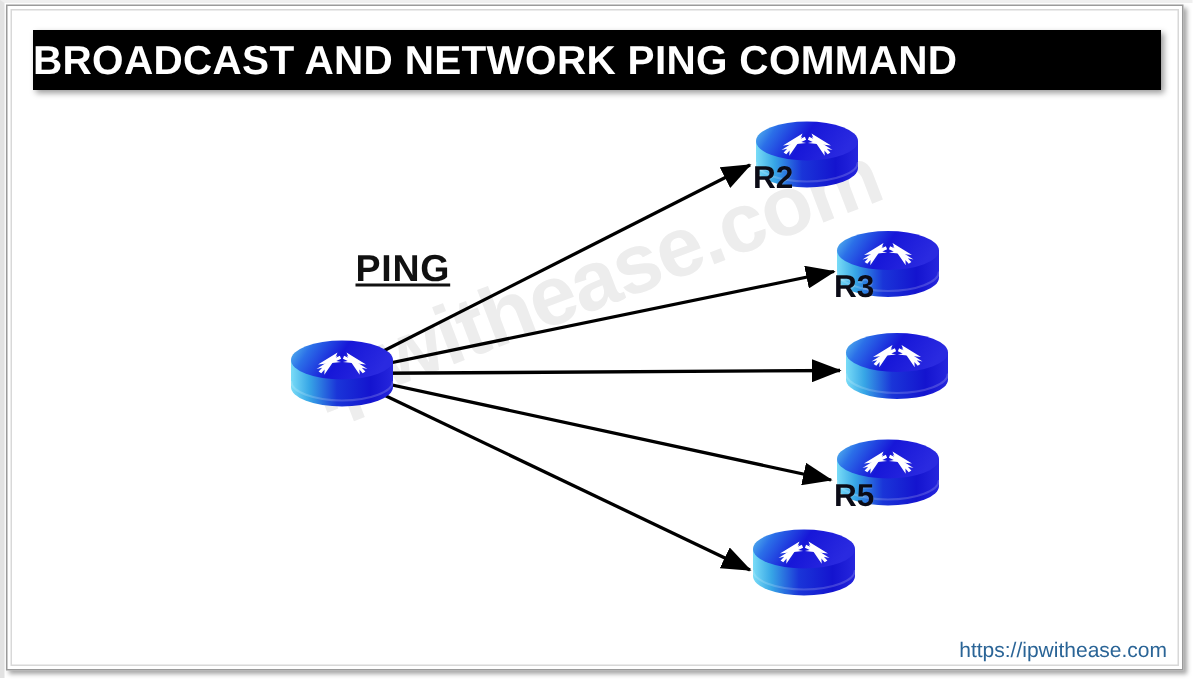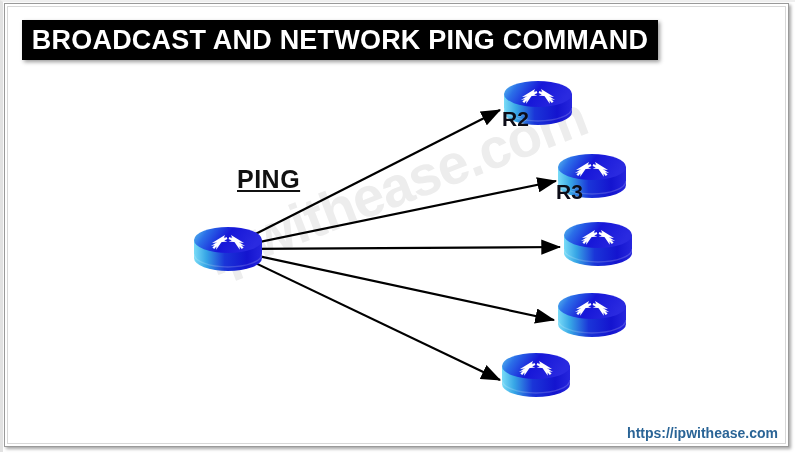--- a/index.html
+++ b/index.html
@@ -39,26 +39,26 @@
     box-sizing: border-box;
     border-left: 3px solid #e2e2e2;
     border-top: 2px solid #efefef;
   }
 
   
   .title-banner {
     position: absolute;
     left: 22px;
     top: 20px;
-    width: 636px;
+    width: 752px;
     height: 40px;
     background: #000000;
     display: flex;
     align-items: center;
-    justify-content: center;
+    justify-content: flex-start;
     box-shadow: 2px 2px 4px rgba(0,0,0,0.4);
   }
   .title-text {
     color: #ffffff;
     font-size: 27px;
     font-weight: bold;
     letter-spacing: 0.2px;
     white-space: nowrap;
     font-family: "Liberation Sans", sans-serif;
   }
@@ -122,21 +122,21 @@
     text-shadow: 0 1px 0 rgba(255,255,255,0.18);
   }
 
   
   .url {
     position: absolute;
     right: 22px;
     bottom: 14px;
     color: #2a6496;
     font-size: 14px;
-    font-weight: bold;
+    font-weight: normal;
     font-family: "Liberation Sans", sans-serif;
   }
 </style>
 </head>
 <body>
 
 <div id="page">
 
   <div class="frame-outer-edge"></div>
   <div class="frame"></div>
@@ -273,21 +273,21 @@
     <g fill="#ffffff">
 
       <path d="M20,17 L33,9 L31.5,12.6 L34.6,11.1 L35.4,13.1 L32.2,14.6 L35.4,15.4 Z"></path>
 
       <path d="M52,17 L39,9 L40.5,12.6 L37.4,11.1 L36.6,13.1 L39.8,14.6 L36.6,15.4 Z"></path>
 
       <path d="M33,11 L19,20 L22.8,19.2 L20.4,21.6 L22.2,22.9 L24.4,20.4 L24.2,23.8 Z"></path>
 
       <path d="M39,11 L53,20 L49.2,19.2 L51.6,21.6 L49.8,22.9 L47.6,20.4 L47.8,23.8 Z"></path>
     </g>
-  </svg></div>
+  </svg><div class="router-label">R5</div></div>
         <div class="router" style="left: 500px; top: 352px;">
   <svg width="72" height="48" viewBox="0 0 72 48">
 
     <path d="M2,14 L2,32 A34,13 0 0 0 70,32 L70,14 Z" fill="url(#routerBody)"></path>
 
     <ellipse cx="36" cy="14" rx="34" ry="13" fill="url(#routerTop)"></ellipse>
 
     <path d="M2,28 A34,13 0 0 0 70,28" fill="none" stroke="rgba(255,255,255,0.18)" stroke-width="1.4"></path>
 
     <g fill="#ffffff">

